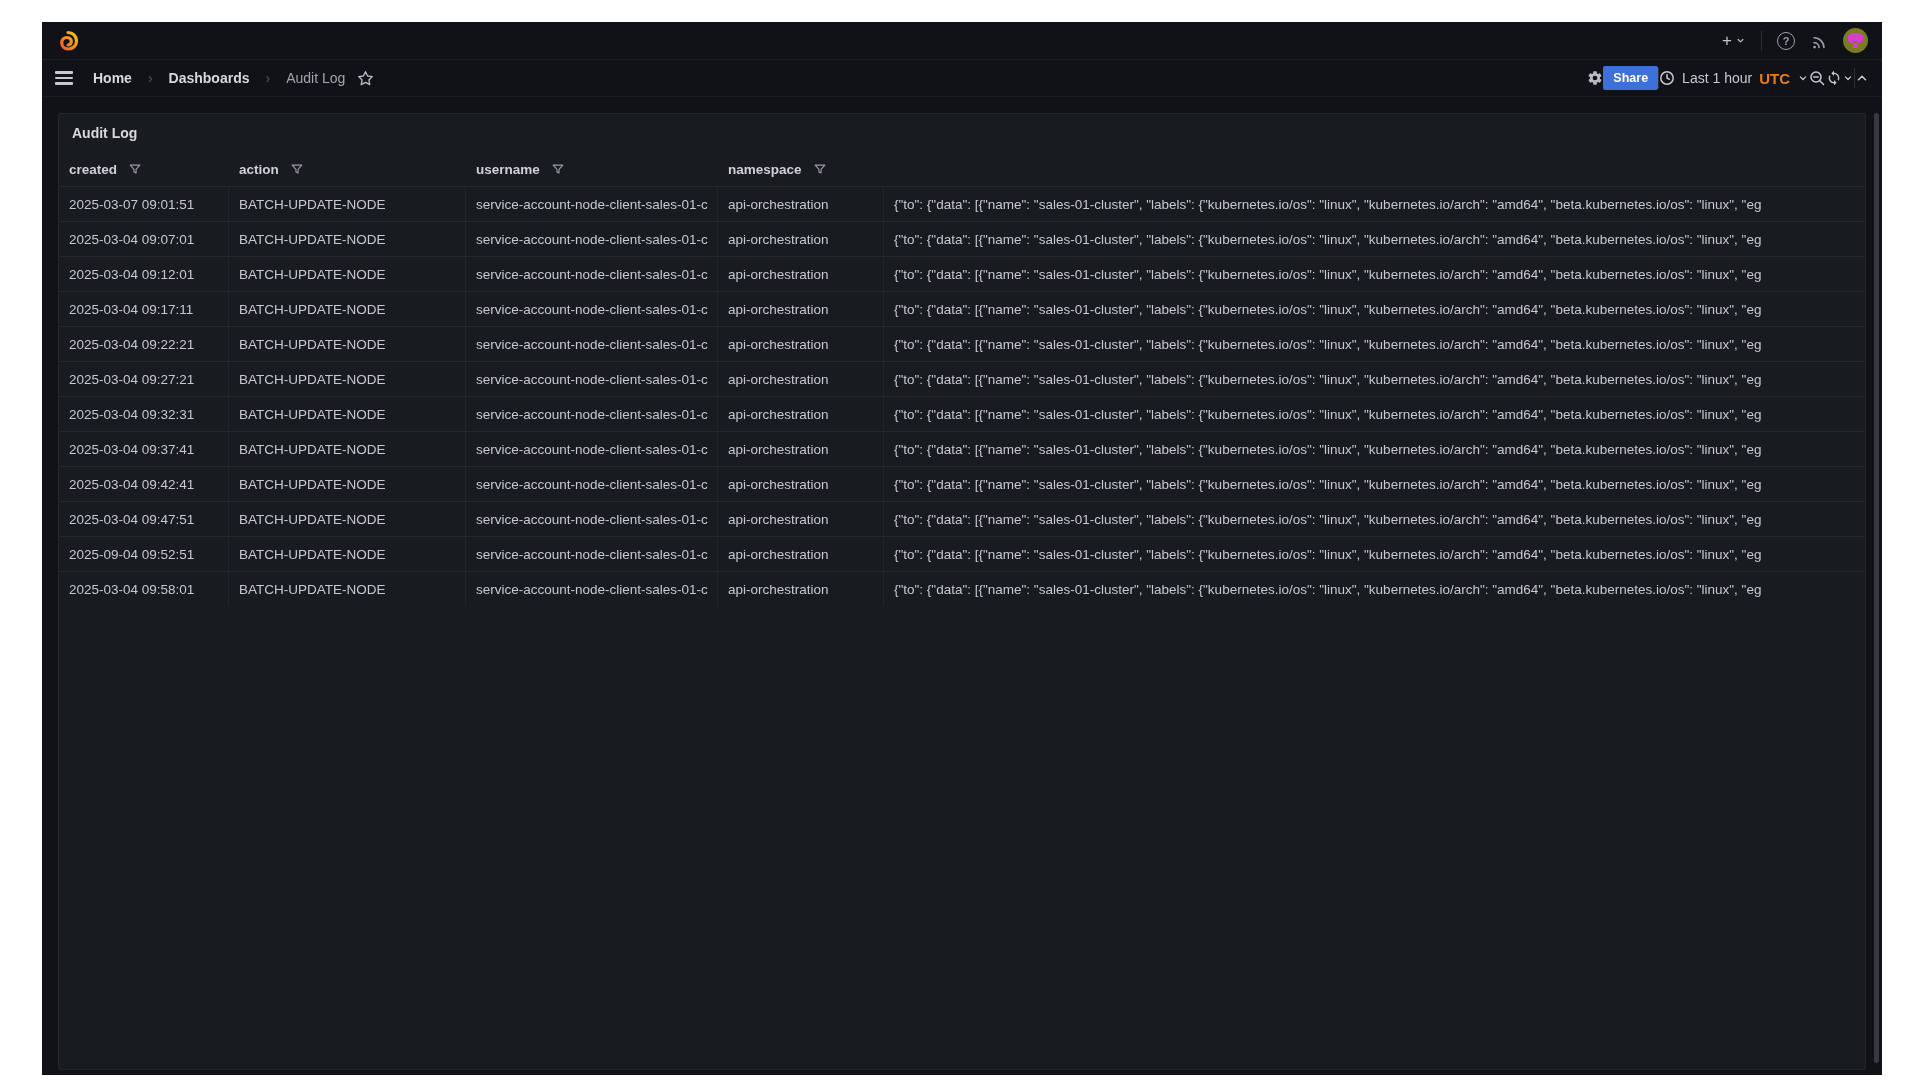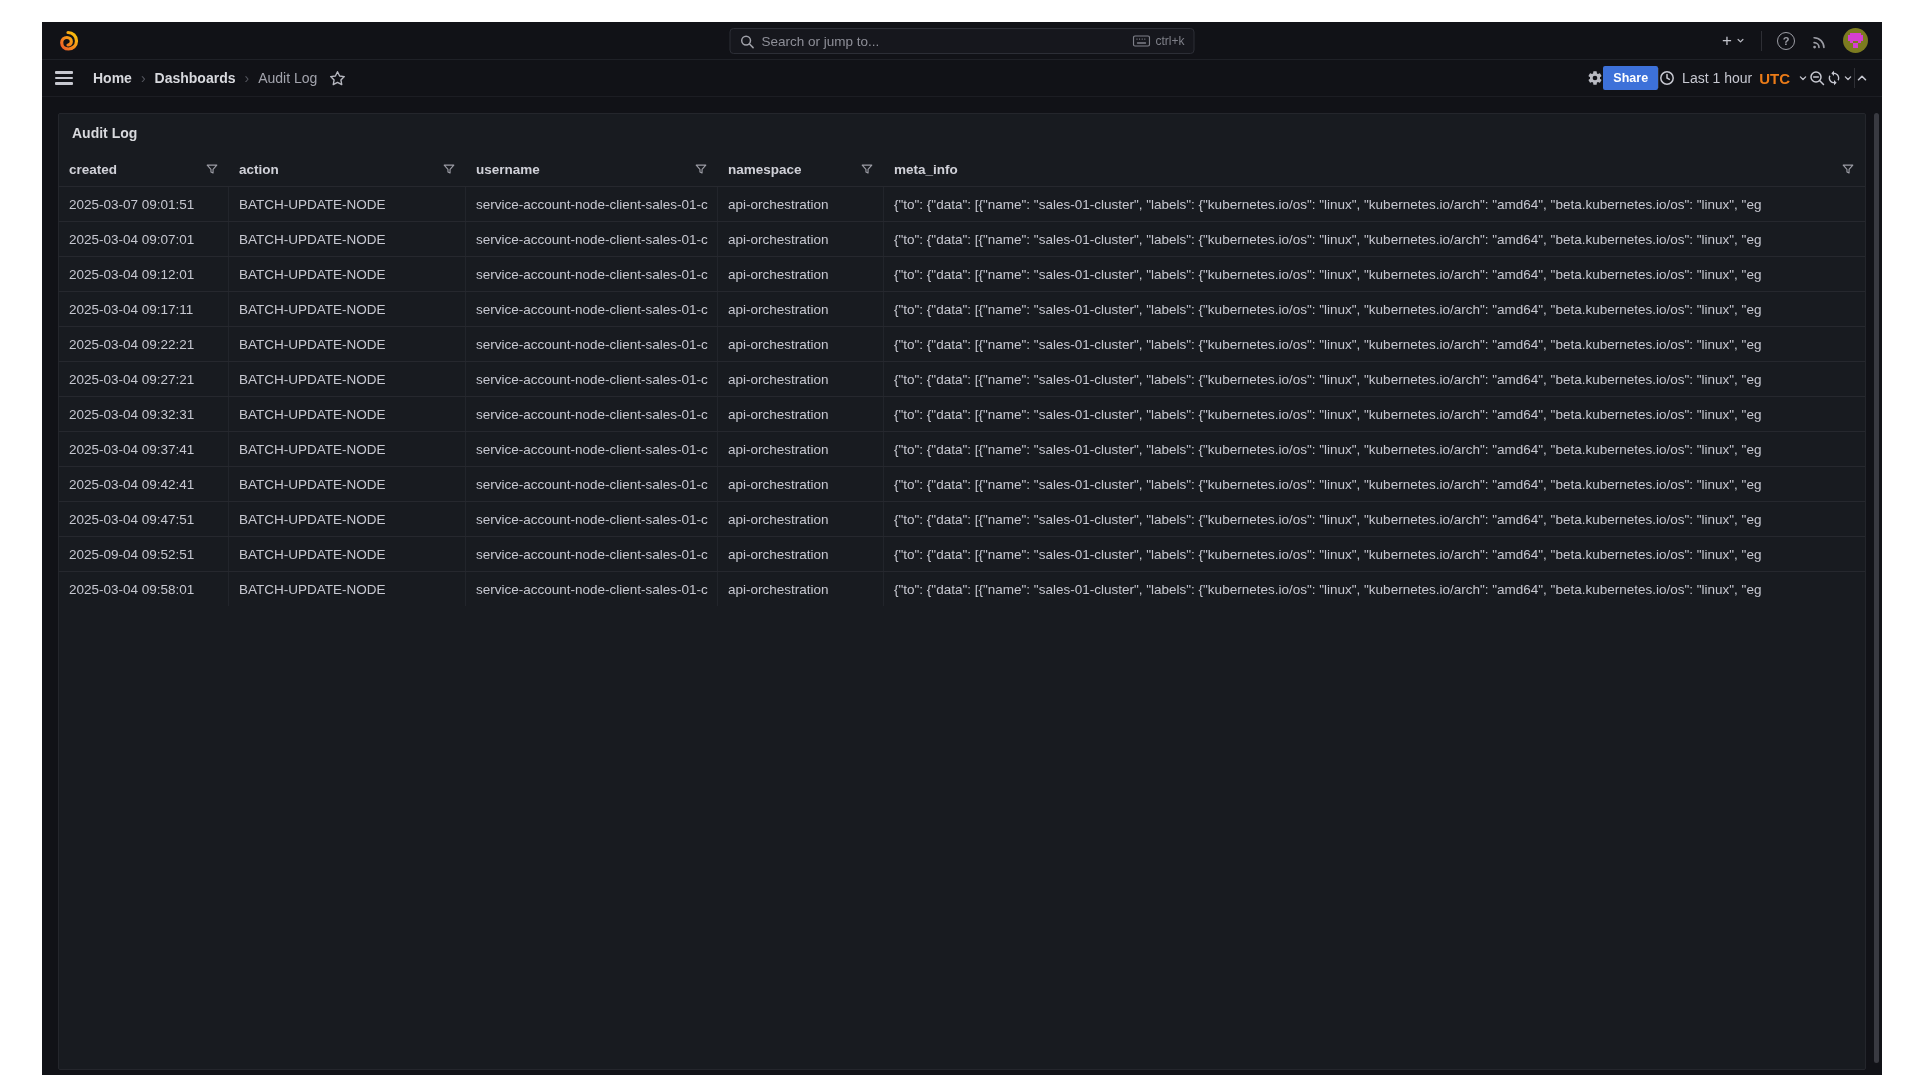--- a/index.html
+++ b/index.html
@@ -17,41 +17,41 @@
   .plusgrp { display:flex; align-items:center; gap:3px; color:#b9bac2; }
   .plus { font-size:17px; line-height:1; color:#c3c4cc; }
   .vdiv { width:1px; height:20px; background:#2e2f35; }
   .helpcircle { width:18px; height:18px; border:1.6px solid #9d9ea6; border-radius:50%; color:#9d9ea6; font-size:11px; font-weight:bold; display:flex; align-items:center; justify-content:center; }
   .avatar { width:25px; height:25px; border-radius:50%; background:#7c7b20; overflow:hidden; display:flex; align-items:center; justify-content:center; }
 
   
   .toolbar { height:37px; display:flex; align-items:center; padding:0 13px; border-bottom:1px solid #1c1d23; }
   .hamburger { display:flex; flex-direction:column; gap:3px; margin-right:20px; cursor:pointer; }
   .hamburger span { display:block; width:18px; height:2.4px; background:#c7c8d0; border-radius:1px; }
-  .breadcrumb { display:flex; align-items:center; gap:9px; font-size:14px; }
+  .breadcrumb { display:flex; align-items:center; gap:16px; font-size:14px; }
   .crumb-strong { color:#d8d9de; font-weight:bold; }
   .crumb-sep { color:#55575f; font-size:14px; }
   .crumb-current { color:#a3a4ad; }
   .star-btn { margin-left:12px; display:flex; align-items:center; }
   .tb-right { margin-left:auto; display:flex; align-items:center; }
   .share-btn { height:24px; padding:0 10px; background:var(--accent-blue,#3d71d9); border:none; border-radius:2px; color:#ffffff; font-size:12.5px; font-weight:bold; font-family:inherit; display:flex; align-items:center; }
   .timewidget { display:flex; align-items:center; gap:7px; font-size:14px; color:#c7c8d1; }
   .utc { color:var(--accent-orange,#eb7b18); font-size:15px; font-weight:bold; }
   .iconbtn { display:flex; align-items:center; justify-content:center; }
 
   
   .main { position:absolute; left:0; right:0; top:76px; bottom:0; }
   .panel { position:absolute; left:16px; right:16px; top:15px; bottom:5px; background:var(--panel-bg,#181b20); border:1px solid #24262c; border-radius:2px; overflow:hidden; }
   .panel-title { height:38px; padding:11px 0 0 13px; font-size:14px; font-weight:bold; color:#d8d9dd; }
   .scrollthumb { position:absolute; right:3px; top:15px; bottom:12px; width:5px; background:#393a41; border-radius:3px; }
 
   .tbl { position:absolute; left:0; right:0; top:38px; bottom:0; }
   .trow { display:grid; grid-template-columns:170px 237px 252px 166px minmax(0,1fr); align-items:center; }
   .thead { height:34px; }
-  .thead .cell { font-weight:bold; color:#d0d1d8; display:flex; align-items:center; gap:11px; overflow:hidden;justify-content:space-between; }
+  .thead .cell { font-weight:bold; color:#d0d1d8; display:flex; align-items:center; gap:11px; overflow:hidden; }
   .tbody .trow { height:35px; border-top:1px solid rgba(204,204,220,0.08); }
   .cell { padding:0 10px; font-size:13.5px; color:#c7c8d1; white-space:nowrap; overflow:hidden; height:100%; display:flex; align-items:center; }
   .tbody .cell { border-right:1px solid rgba(204,204,220,0.06); }
   .tbody .cell:last-child { border-right:none; }
 
   svg { display:block; }
 </style>
 </head>
 <body>
 
@@ -63,39 +63,20 @@
         <defs>
             <linearGradient id="lg" x1="0" y1="1" x2="1" y2="0">
           <stop offset="0" stop-color="#f05a28"></stop>
               <stop offset="1" stop-color="#fbca0a"></stop>
         </linearGradient>
           </defs>
         <path d="M12 3.5c4.7 0 8.5 3.8 8.5 8.5 0 4.7-3.8 8-8 8-3.9 0-6.8-2.7-6.8-6.2 0-3.1 2.3-5.3 5.2-5.3 2.6 0 4.4 1.8 4.4 4.1 0 2-1.5 3.4-3.3 3.4" fill="none" stroke="url(#lg)" stroke-width="3.2" stroke-linecap="round"></path>
       </svg>
     </div>
 
-    <div class="searchbox">
-      <span>
-        <svg width="15" height="15" viewBox="0 0 15 15">
-            <circle cx="6.6" cy="6.6" r="4.4" fill="none" stroke="#9fa0a8" stroke-width="1.5"></circle>
-            <line x1="10" y1="10" x2="13.6" y2="13.6" stroke="#9fa0a8" stroke-width="1.5" stroke-linecap="round"></line>
-          </svg>
-      </span>
-      <input type="text" placeholder="Search or jump to..." style="">
-      <span class="shortcut">
-        <span>
-          <svg width="18" height="14" viewBox="0 0 18 14">
-              <rect x="1" y="2" width="16" height="10" rx="1.5" fill="none" stroke="#7f8089" stroke-width="1.2"></rect>
-              <line x1="4" y1="5.2" x2="14" y2="5.2" stroke="#7f8089" stroke-width="1.2" stroke-dasharray="1 1.6"></line>
-              <line x1="5" y1="9" x2="13" y2="9" stroke="#7f8089" stroke-width="1.3" stroke-linecap="round"></line>
-            </svg>
-        </span>
-        <span>ctrl+k</span>
-      </span>
-    </div>
 
     <div class="nav-right">
       <div class="plusgrp">
         <span class="plus">+</span>
         <span>
           <svg width="11" height="11" viewBox="0 0 16 16">
               <path d="M4.5 6.5l3.5 3.5 3.5-3.5" fill="none" stroke="#b9bac2" stroke-width="1.8" stroke-linecap="round" stroke-linejoin="round"></path>
             </svg>
         </span>
       </div>
@@ -225,28 +206,20 @@
               </span>
           </div>
           <div class="cell">
             <span>namespace</span>
             <span>
                 <svg width="14" height="14" viewBox="0 0 16 16">
                   <path d="M2.5 3.5h11L9.2 8.3v4.2l-2.4-1.2V8.3L2.5 3.5z" fill="none" stroke="#9b9ca4" stroke-width="1.3" stroke-linejoin="round"></path>
                 </svg>
               </span>
           </div>
-          <div class="cell">
-            <span>meta_info</span>
-            <span>
-                <svg width="14" height="14" viewBox="0 0 16 16">
-                  <path d="M2.5 3.5h11L9.2 8.3v4.2l-2.4-1.2V8.3L2.5 3.5z" fill="none" stroke="#9b9ca4" stroke-width="1.3" stroke-linejoin="round"></path>
-                </svg>
-              </span>
-          </div>
         </div>
 
         <div class="tbody">
 
         <div class="trow">
               <div class="cell">2025-03-07 09:01:51</div>
               <div class="cell">BATCH-UPDATE-NODE</div>
               <div class="cell">service-account-node-client-sales-01-c</div>
               <div class="cell">api-orchestration</div>
               <div class="cell">{"to": {"data": [{"name": "sales-01-cluster", "labels": {"kubernetes.io/os": "linux", "kubernetes.io/arch": "amd64", "beta.kubernetes.io/os": "linux", "eg</div>

